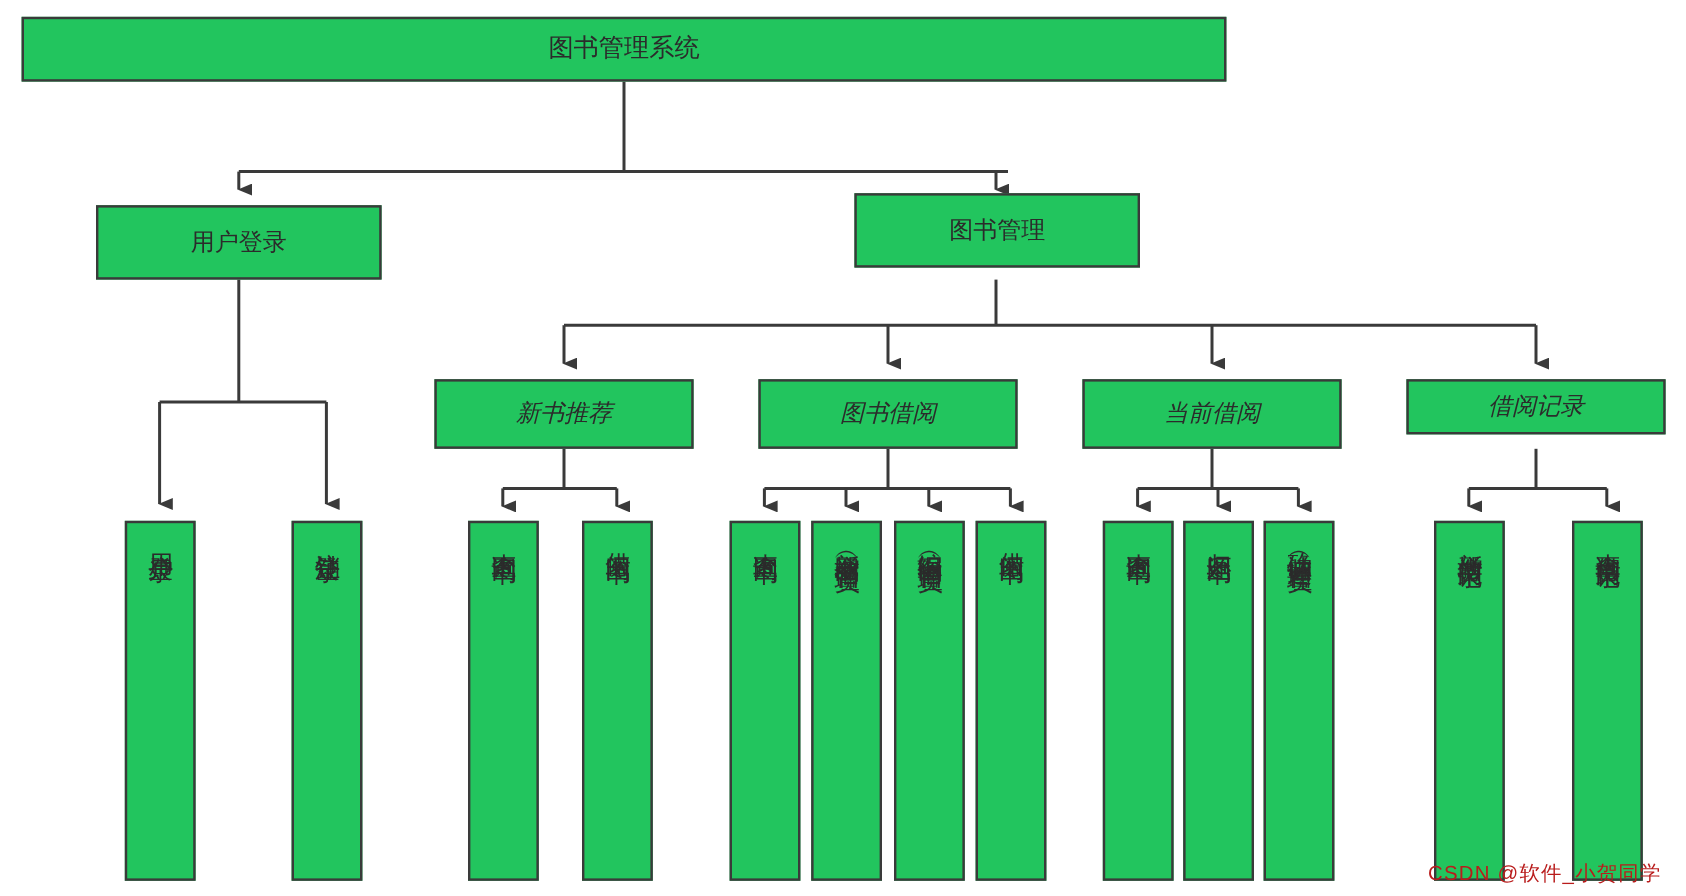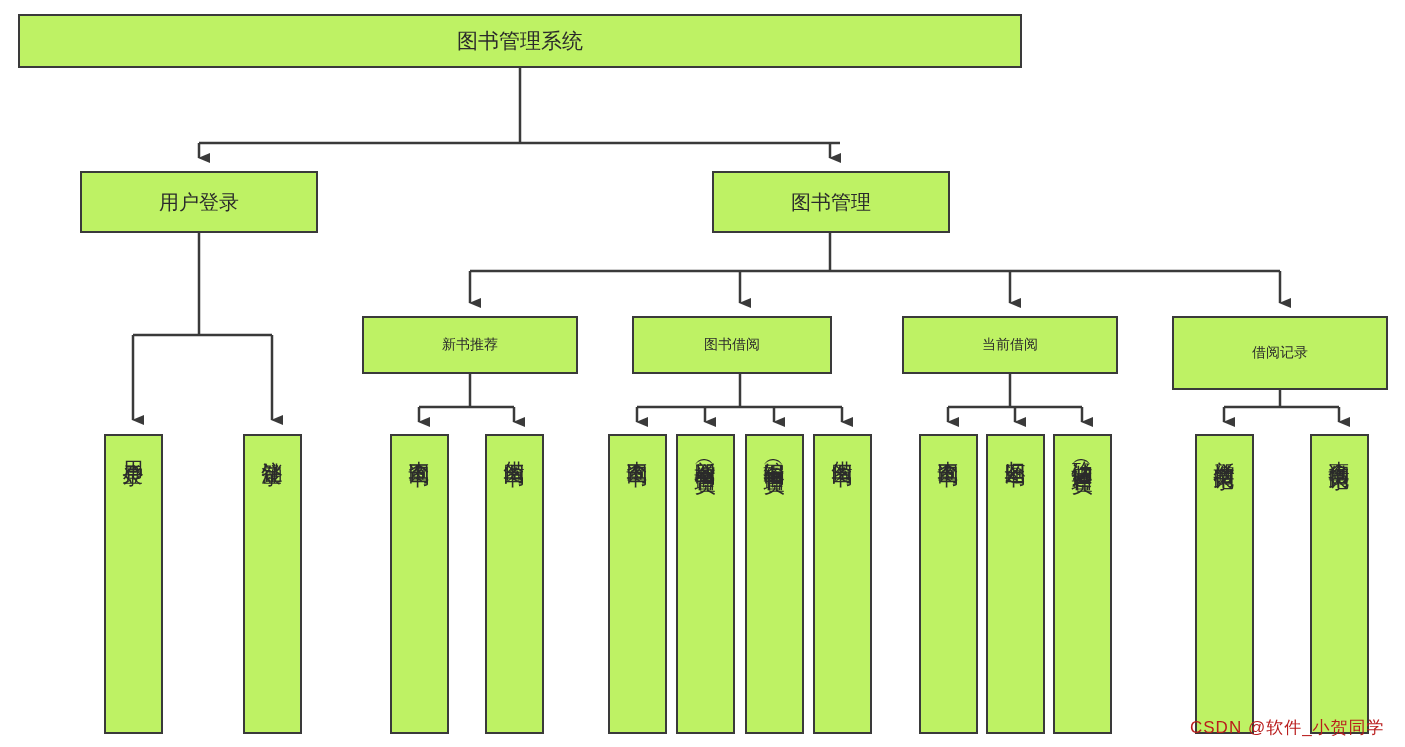--- a/index.html
+++ b/index.html
@@ -22,35 +22,35 @@
     left: 0;
     top: 0;
     width: 1405px;
     height: 747px;
     pointer-events: none;
   }
   .node {
     position: absolute;
     box-sizing: border-box;
     border: 2px solid #3a3a3a;
-    background: #bef264;
+    background: #22c55e;
     display: flex;
     align-items: center;
     justify-content: center;
     color: #2b2b2b;
   }
   .node-label {
     display: block;
     text-align: center;
     line-height: 1.12;
     white-space: nowrap;
   }
   .node.root .node-label { font-size: 21px; }
   .node.l1 .node-label { font-size: 20px; }
-  .node.l2 .node-label { font-size: 14px; }
+  .node.l2 .node-label { font-size: 20px; font-style: italic; }
   .node.leaf {
     align-items: flex-start;
     padding-top: 8px;
   }
   .node.leaf .node-label {
     writing-mode: vertical-rl;
     text-orientation: upright;
     font-size: 21px;
     letter-spacing: 2px;
     line-height: 1;
@@ -120,34 +120,34 @@
     </g>
   </svg>
 
   <div class="node root" style="left:18px; top:14px; width:1004px; height:54px;">
     <span class="node-label">图书管理系统</span>
   </div>
 
   <div class="node l1" style="left:80px; top:171px; width:238px; height:62px;">
     <span class="node-label">用户登录</span>
   </div>
-  <div class="node l1" style="left:712px; top:171px; width:238px; height:62px;">
+  <div class="node l1" style="left:712px; top:161px; width:238px; height:62px;">
     <span class="node-label">图书管理</span>
   </div>
 
   <div class="node l2" style="left:362px; top:316px; width:216px; height:58px;">
     <span class="node-label">新书推荐</span>
   </div>
-  <div class="node l2" style="left:632px; top:316px; width:200px; height:58px;">
+  <div class="node l2" style="left:632px; top:316px; width:216px; height:58px;">
     <span class="node-label">图书借阅</span>
   </div>
   <div class="node l2" style="left:902px; top:316px; width:216px; height:58px;justify-content:center;">
     <span class="node-label">当前借阅</span>
   </div>
-  <div class="node l2" style="left:1172px; top:316px; width:216px; height:74px;">
+  <div class="node l2" style="left:1172px; top:316px; width:216px; height:46px;">
     <span class="node-label">借阅记录</span>
   </div>
 
   <div class="node leaf" style="left:104px; top:434px; width:59px; height:300px;">
     <span class="node-label">用户登录</span>
   </div>
   <div class="node leaf" style="left:243px; top:434px; width:59px; height:300px;">
     <span class="node-label">注销登录</span>
   </div>
 

